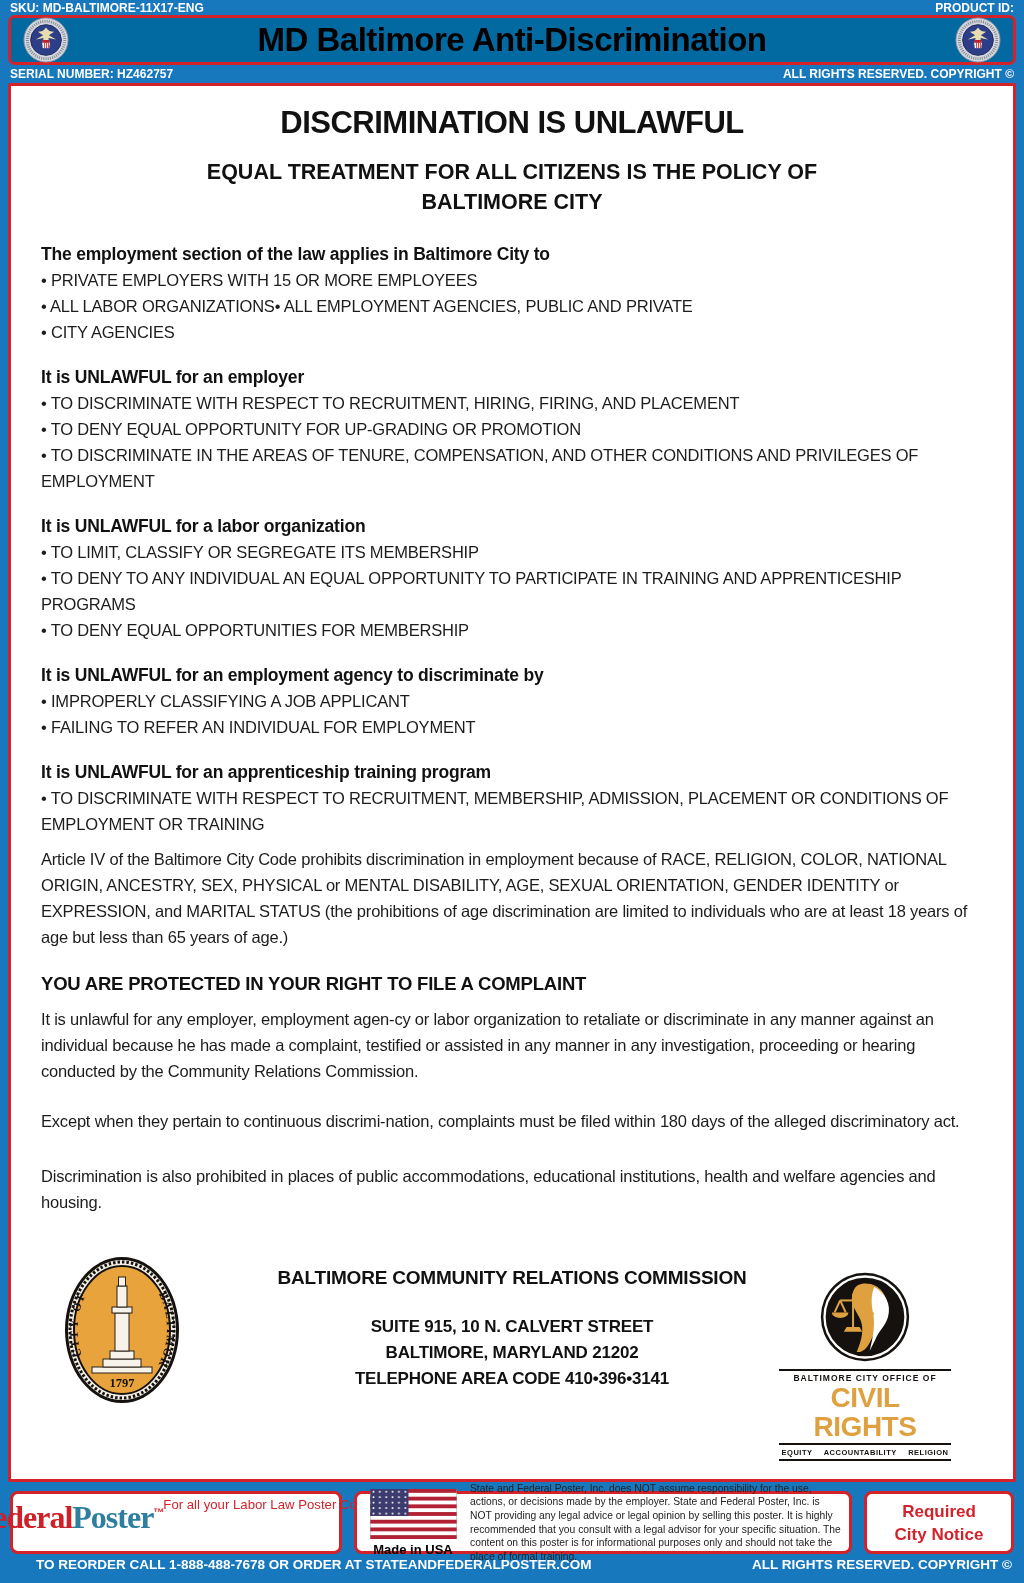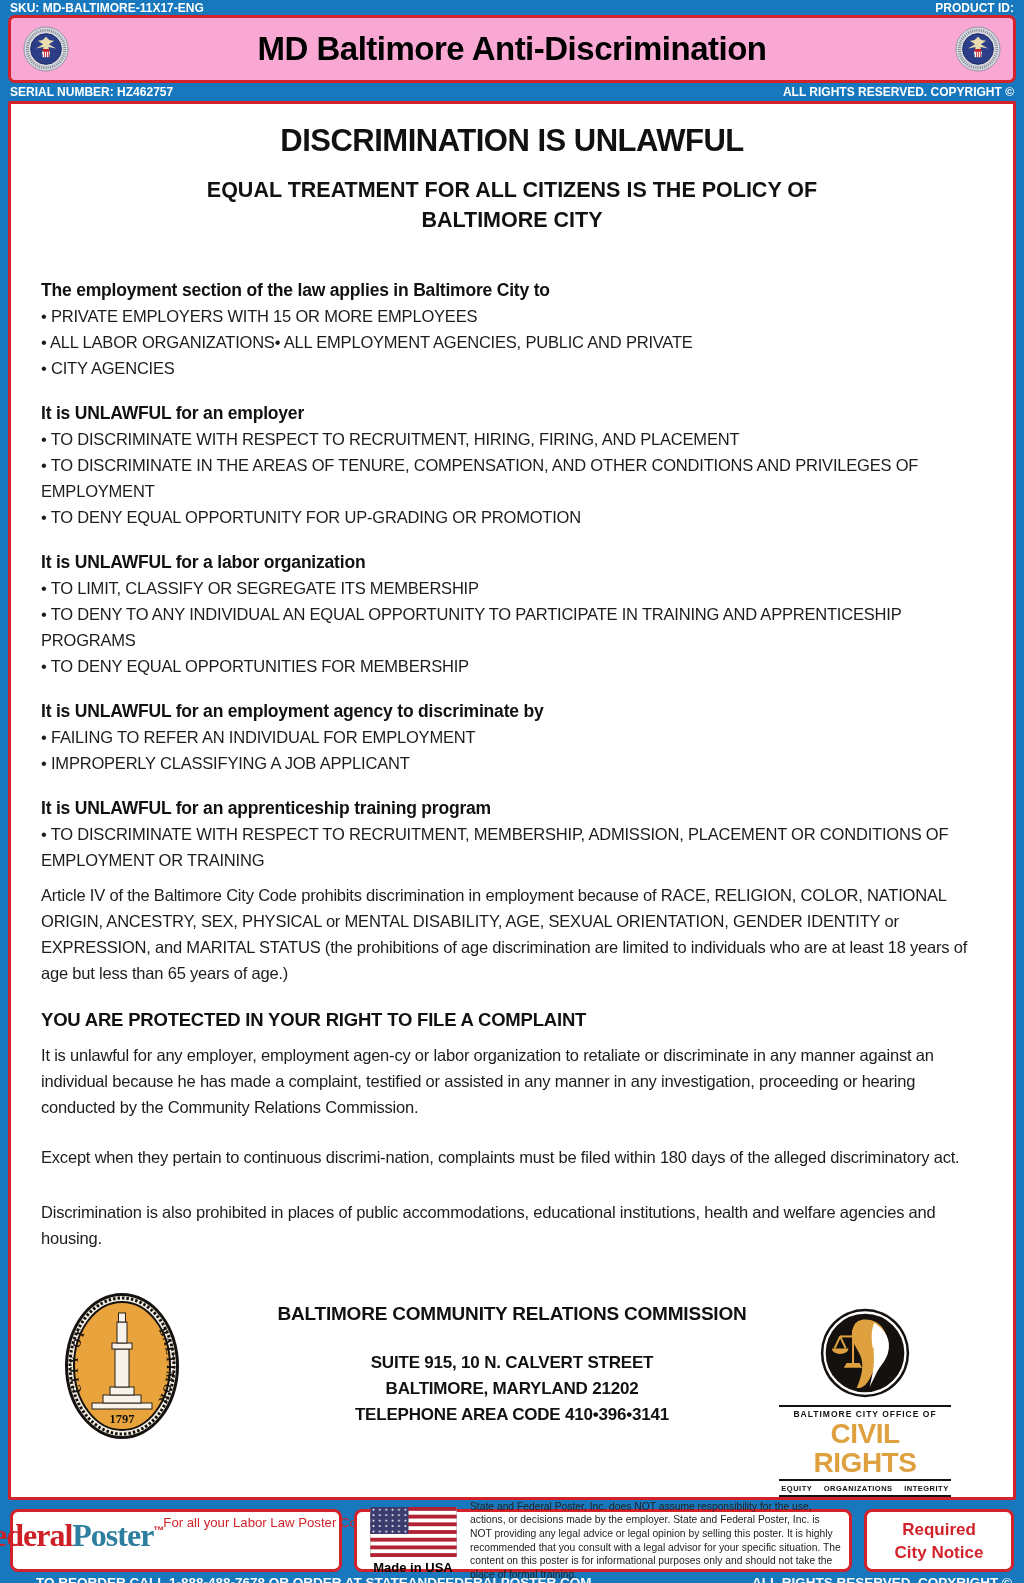--- a/index.html
+++ b/index.html
@@ -13,22 +13,22 @@
   }
   
   .metabar {
     display:flex; justify-content:space-between; align-items:center;
     color:#fff; font-weight:bold; font-size:12px;
     height:15px; padding:0 10px; letter-spacing:0;
   }
   .serialbar { height:17px;gap:24px; }
   
   .banner {
-    background:#f9a8d4; border:3px solid #D3222A; border-radius:7px;
-    margin:0 8px; height:68px;
+    background:#0369a1; border:3px solid #D3222A; border-radius:7px;
+    margin:0 8px; height:50px;
     display:flex; align-items:center; justify-content:space-between;
     padding:0 12px;
   }
   .banner-title {
     flex:1; text-align:center;
     font-size:33px; font-weight:bold; letter-spacing:-0.5px; color:#000;
   }
   .seal { width:46px; height:46px; flex:0 0 auto; }
   
   .main {
@@ -39,21 +39,21 @@
   }
   .poster-title {
     text-align:center; font-size:31px; font-weight:bold;
     letter-spacing:-0.5px; margin:10px 0 0 0; line-height:38px;
   }
   .poster-subtitle {
     text-align:center; font-size:21.5px; font-weight:bold;
     line-height:30px; margin:15px auto 4px; max-width:680px;
   }
   .section { margin-top:19px; }
-  .section.first { margin-top:42px; }
+  .section.first { margin-top:24px; }
   .sec-heading { font-size:17.5px; font-weight:bold; line-height:26px; letter-spacing:-0.2px; }
   .bullet, .para { font-size:16.5px; line-height:26px; letter-spacing:-0.2px; color:#1c1c1c; }
   .para { margin-top:9px; }
   .complaint-heading { margin-top:21px; font-size:18.5px; font-weight:bold; line-height:26px; letter-spacing:-0.2px; }
   
   .commission { position:relative; margin-top:52px; height:200px; }
   .commission-name { text-align:center; font-size:19px; font-weight:bold; letter-spacing:-0.2px; }
   .commission-addr { text-align:center; font-size:17px; font-weight:bold; line-height:26px; margin-top:25px; letter-spacing:-0.2px; }
   .balt-seal { position:absolute; left:22px; top:-12px; }
   .cr-logo { position:absolute; right:32px; top:4px; width:172px; text-align:center; }
@@ -134,35 +134,35 @@
   <div class="section first">
     <div class="sec-heading">The employment section of the law applies in Baltimore City to</div>
     <div class="bullet">• PRIVATE EMPLOYERS WITH 15 OR MORE EMPLOYEES</div>
     <div class="bullet">• ALL LABOR ORGANIZATIONS• ALL EMPLOYMENT AGENCIES, PUBLIC AND PRIVATE</div>
     <div class="bullet">• CITY AGENCIES</div>
   </div>
 
   <div class="section">
     <div class="sec-heading">It is UNLAWFUL for an employer</div>
     <div class="bullet">• TO DISCRIMINATE WITH RESPECT TO RECRUITMENT, HIRING, FIRING, AND PLACEMENT</div>
+    <div class="bullet">• TO DENY EQUAL OPPORTUNITY FOR UP-GRADING OR PROMOTION</div>
     <div class="bullet">• TO DISCRIMINATE IN THE AREAS OF TENURE, COMPENSATION, AND OTHER CONDITIONS AND PRIVILEGES OF EMPLOYMENT</div>
-    <div class="bullet">• TO DENY EQUAL OPPORTUNITY FOR UP-GRADING OR PROMOTION</div>
   </div>
 
   <div class="section">
     <div class="sec-heading">It is UNLAWFUL for a labor organization</div>
     <div class="bullet">• TO LIMIT, CLASSIFY OR SEGREGATE ITS MEMBERSHIP</div>
     <div class="bullet">• TO DENY TO ANY INDIVIDUAL AN EQUAL OPPORTUNITY TO PARTICIPATE IN TRAINING AND APPRENTICESHIP PROGRAMS</div>
     <div class="bullet">• TO DENY EQUAL OPPORTUNITIES FOR MEMBERSHIP</div>
   </div>
 
   <div class="section">
     <div class="sec-heading">It is UNLAWFUL for an employment agency to discriminate by</div>
+    <div class="bullet">• IMPROPERLY CLASSIFYING A JOB APPLICANT</div>
     <div class="bullet">• FAILING TO REFER AN INDIVIDUAL FOR EMPLOYMENT</div>
-    <div class="bullet">• IMPROPERLY CLASSIFYING A JOB APPLICANT</div>
   </div>
 
   <div class="section">
     <div class="sec-heading">It is UNLAWFUL for an apprenticeship training program</div>
     <div class="bullet">• TO DISCRIMINATE WITH RESPECT TO RECRUITMENT, MEMBERSHIP, ADMISSION, PLACEMENT OR CONDITIONS OF EMPLOYMENT OR TRAINING</div>
   </div>
 
   <div class="para">Article IV of the Baltimore City Code prohibits discrimination in employment because of RACE, RELIGION, COLOR, NATIONAL ORIGIN, ANCESTRY, SEX, PHYSICAL or MENTAL DISABILITY, AGE, SEXUAL ORIENTATION, GENDER IDENTITY or EXPRESSION, and MARITAL STATUS (the prohibitions of age discrimination are limited to individuals who are at least 18 years of age but less than 65 years of age.)</div>
 
   <div class="complaint-heading">YOU ARE PROTECTED IN YOUR RIGHT TO FILE A COMPLAINT</div>
@@ -217,21 +217,21 @@
           <path d="M23 32 h28"></path>
           <path d="M23 32 l-6 13 M23 32 l6 13"></path>
           <path d="M51 32 l-6 13 M51 32 l6 13"></path>
         </g>
         <path d="M14 45 a9 6 0 0 0 18 0 Z" fill="#DFA13F"></path>
         <path d="M42 45 a9 6 0 0 0 18 0 Z" fill="#DFA13F"></path>
         <path d="M30 61 h14 l3 5 h-20 Z" fill="#DFA13F"></path>
       </svg>
       <div class="cr-office">BALTIMORE CITY OFFICE OF</div>
       <div class="cr-name">CIVIL RIGHTS</div>
-      <div class="cr-motto">EQUITY ORGANIZATIONS INTEGRITY</div>
+      <div class="cr-motto">EQUITY ACCOUNTABILITY RELIGION</div>
     </div>
   </div>
 </div>
 
 <div class="footer">
   <div class="fbox brand">
     <div class="brand-line">
       <span class="brand-red">State&amp;Federal</span><span class="brand-teal">Poster</span><span class="brand-tm">™</span>
     </div>
     <div class="brand-tag">For all your Labor Law Poster Compliance Solutions</div>

